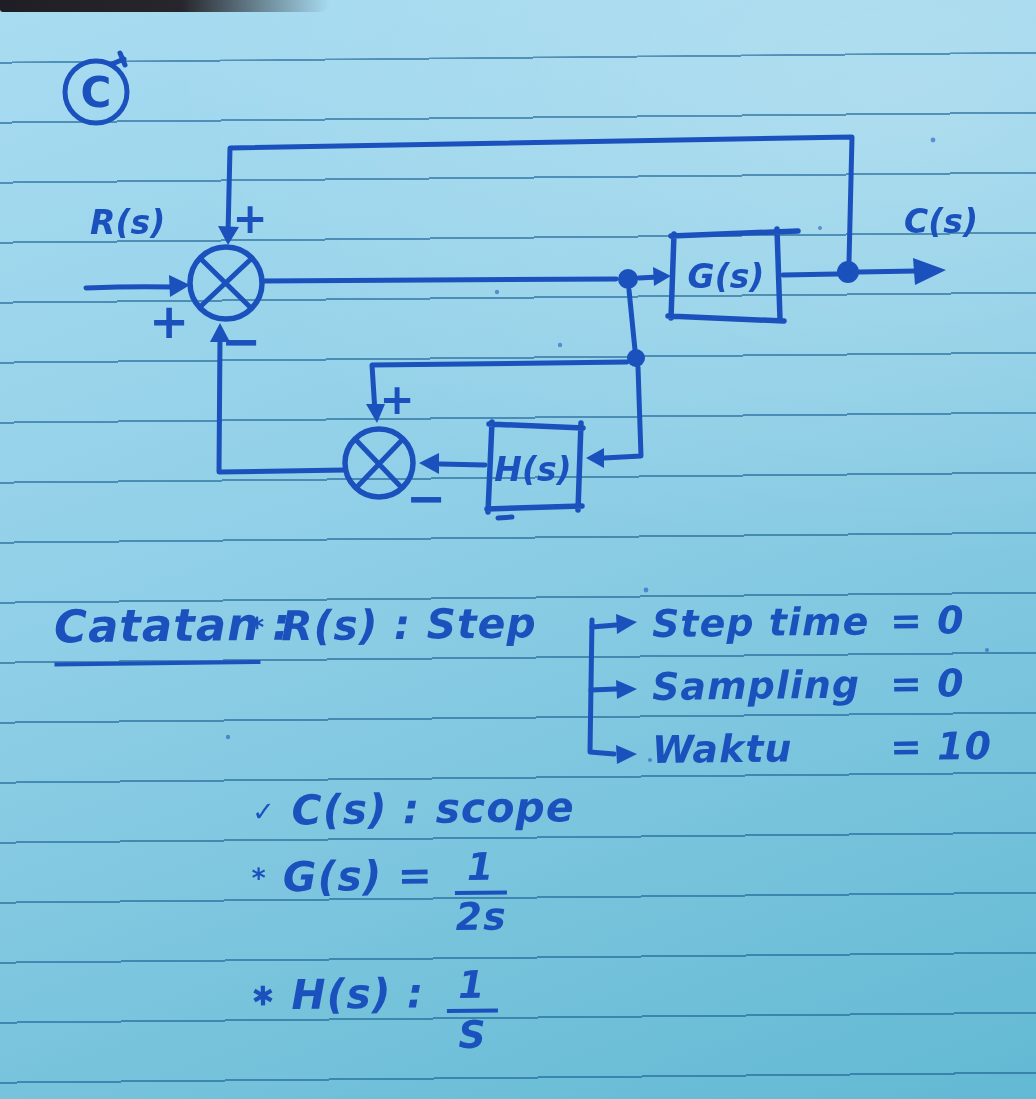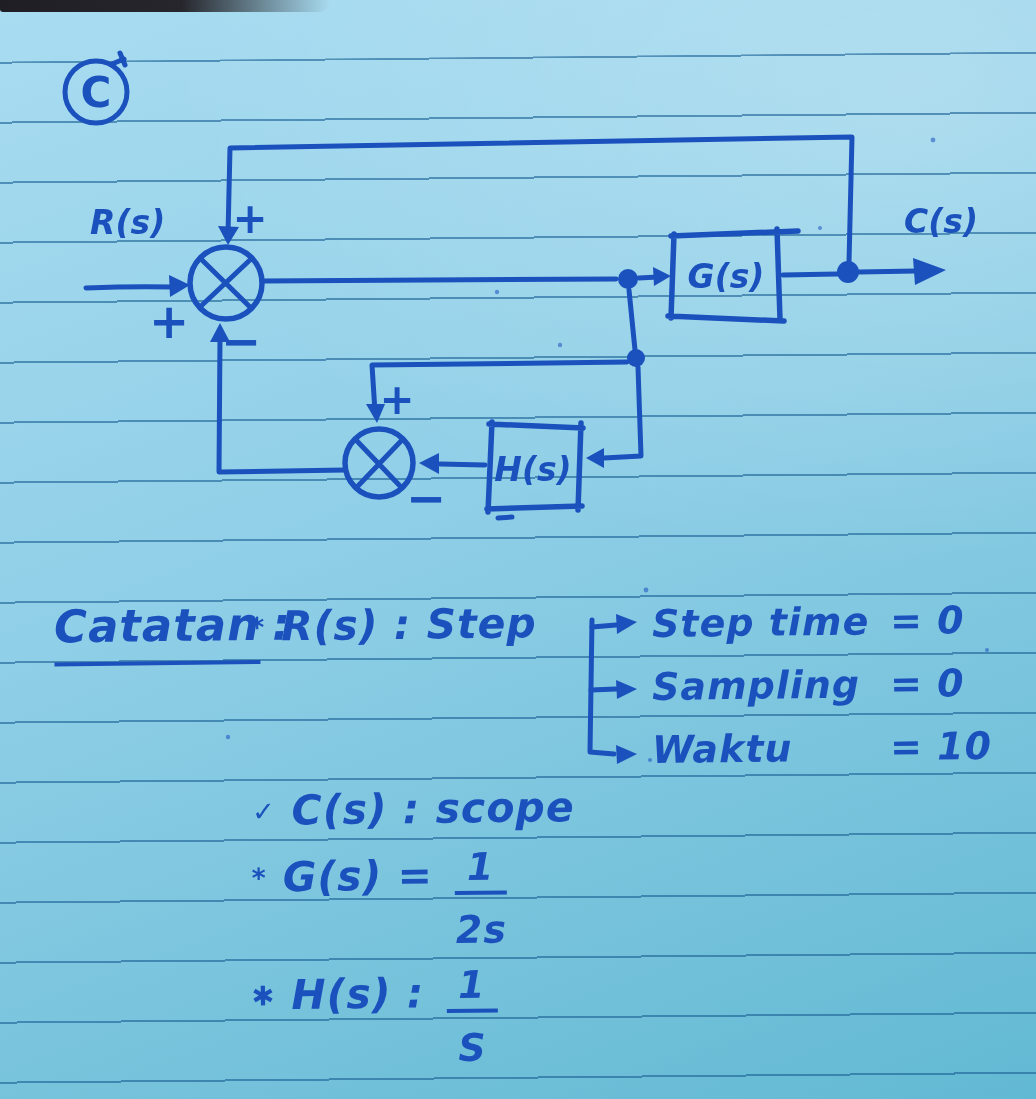--- a/index.html
+++ b/index.html
@@ -41,21 +41,21 @@
         transform:rotate(-0.7deg);}
   .note .bullet{font-size:27px; font-style:normal; margin-right:16px; position:relative; top:-4px;}
   .underline{border-bottom:4.5px solid var(--ink); padding-bottom:9px;}
   .colon{margin-left:12px;}
   .branch{font-size:38px; width:330px;}
   .branch .val{position:absolute; left:238px;}
   .frac{display:inline-flex; flex-direction:column; align-items:center;
         vertical-align:top; margin-left:22px; position:relative; top:-6px;
         font-size:38px; font-weight:700;}
   .frac .num{border-bottom:4.5px solid var(--ink); padding:0 12px 2px;}
-  .frac .den{padding-top:13px;}
+  .frac .den{padding-top:0;}
 </style>
 </head>
 <body>
 
 <div class="paper">
   <div class="top-strip"></div>
   <div class="rules"></div>
 
   <svg class="sketch" width="1036" height="1099" viewBox="0 0 1036 1099">
 

